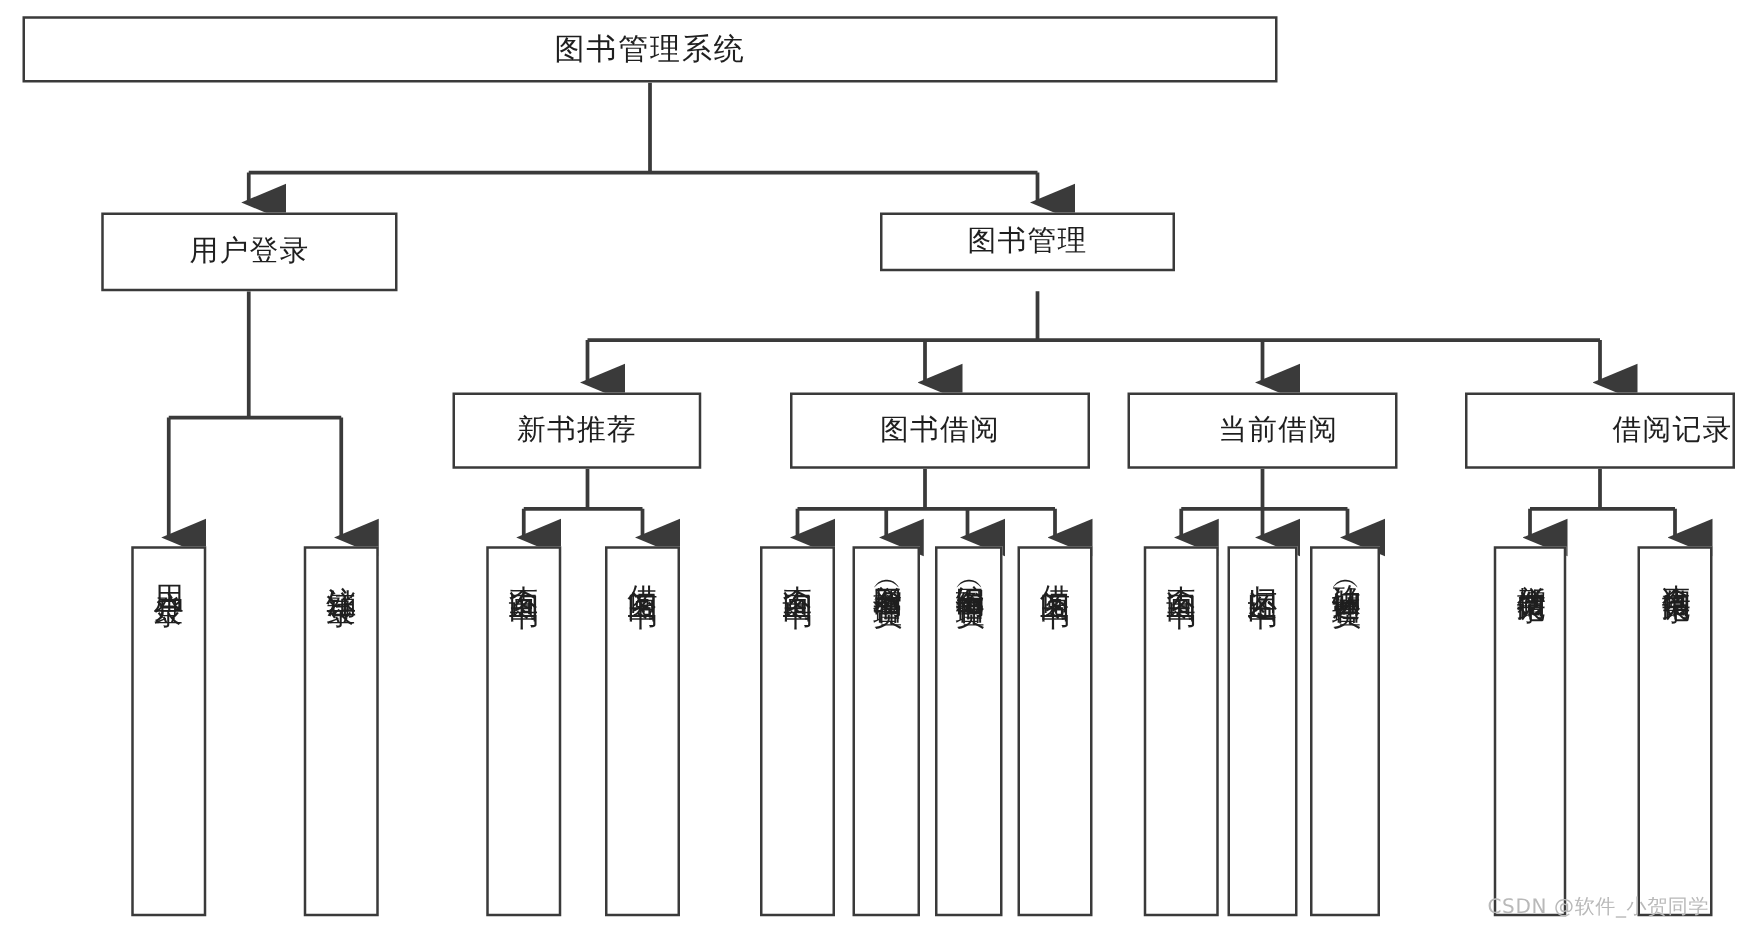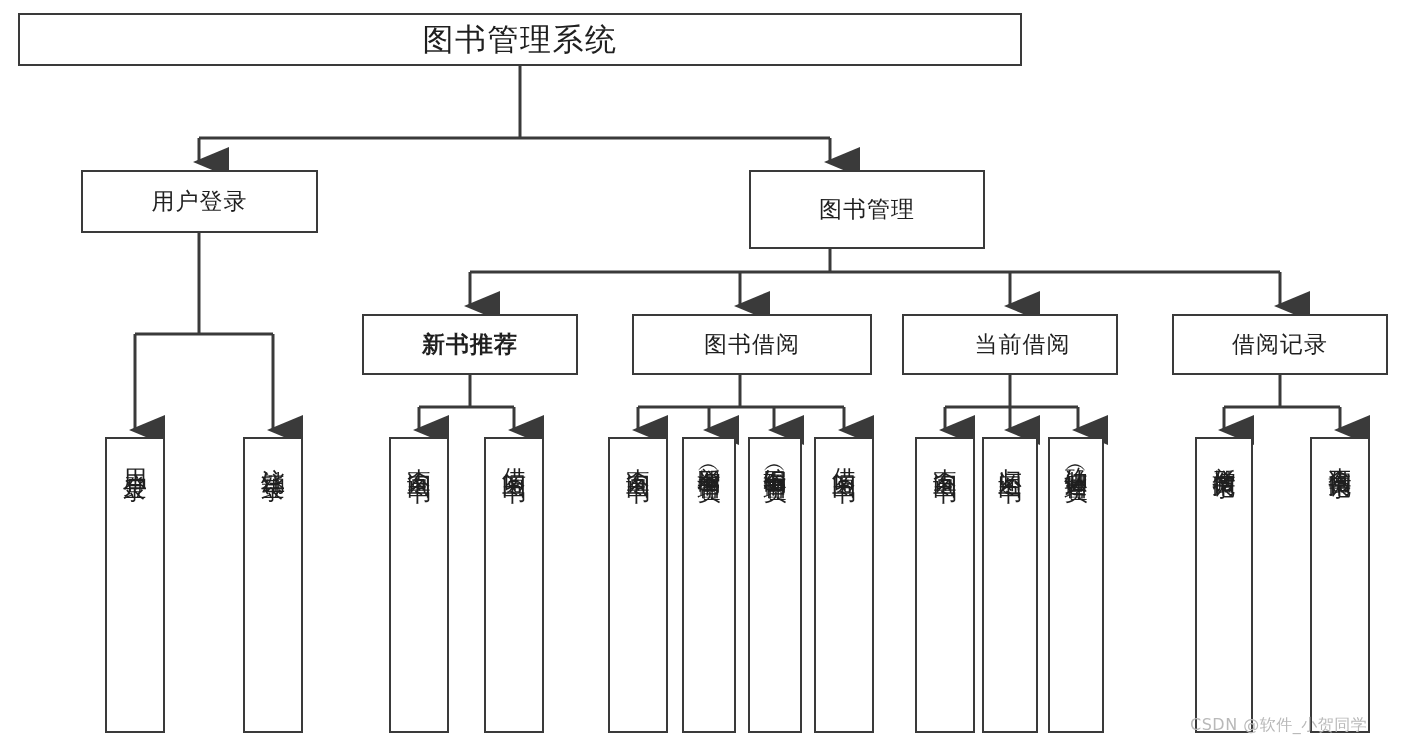--- a/index.html
+++ b/index.html
@@ -30,21 +30,21 @@
     display:block;
     text-align:center;
     line-height:1.18;
     white-space:nowrap;
   }
   
   .node.h .lbl{
     font-size:23px;
     letter-spacing:1px;
   }
-  .node.root .lbl{font-size:31px;letter-spacing:1.5px;}
+  .node.root .lbl{font-size:24px;letter-spacing:1.5px;}
   
   .node.v{
     align-items:flex-start;
     justify-content:center;
     padding-top:10px;
   }
   .node.v .lbl{
     writing-mode:vertical-rl;
     text-orientation:upright;
     font-size:24px;
@@ -118,37 +118,37 @@
   </svg>
 
   <div class="node h root" style="left:18px;top:13px;width:1004px;height:53px;">
     <span class="lbl">图书管理系统</span>
   </div>
 
   <div class="node h" style="left:81px;top:170px;width:237px;height:63px;">
     <span class="lbl">用户登录</span>
   </div>
 
-  <div class="node h" style="left:749px;top:170px;width:236px;height:79px;">
+  <div class="node h" style="left:704px;top:170px;width:236px;height:47px;">
     <span class="lbl">图书管理</span>
   </div>
 
-  <div class="node h" style="left:362px;top:314px;width:216px;height:61px;font-weight:bold;">
+  <div class="node h" style="left:362px;top:314px;width:199px;height:61px;">
     <span class="lbl">新书推荐</span>
   </div>
 
   <div class="node h" style="left:632px;top:314px;width:240px;height:61px;">
     <span class="lbl">图书借阅</span>
   </div>
 
   <div class="node h" style="left:902px;top:314px;width:216px;height:61px;padding-left:25px;">
     <span class="lbl">当前借阅</span>
   </div>
 
-  <div class="node h" style="left:1172px;top:314px;width:216px;height:61px;">
+  <div class="node h" style="left:1172px;top:314px;width:216px;height:61px;justify-content:flex-end;">
     <span class="lbl">借阅记录</span>
   </div>
 
   <div class="node v" style="left:105px;top:437px;width:60px;height:296px;">
     <span class="lbl">用户登录</span>
   </div>
 
   <div class="node v" style="left:243px;top:437px;width:60px;height:296px;">
     <span class="lbl">注销登录</span>
   </div>

